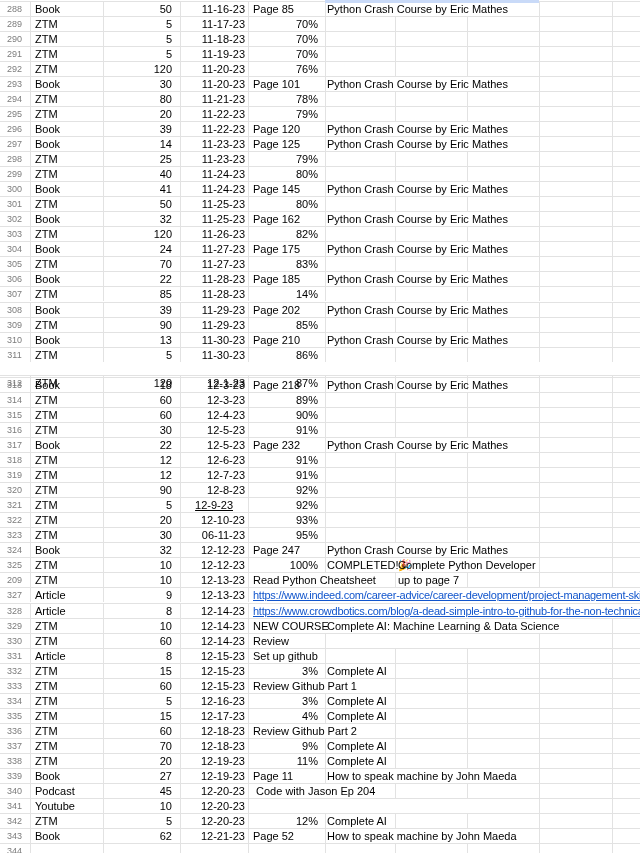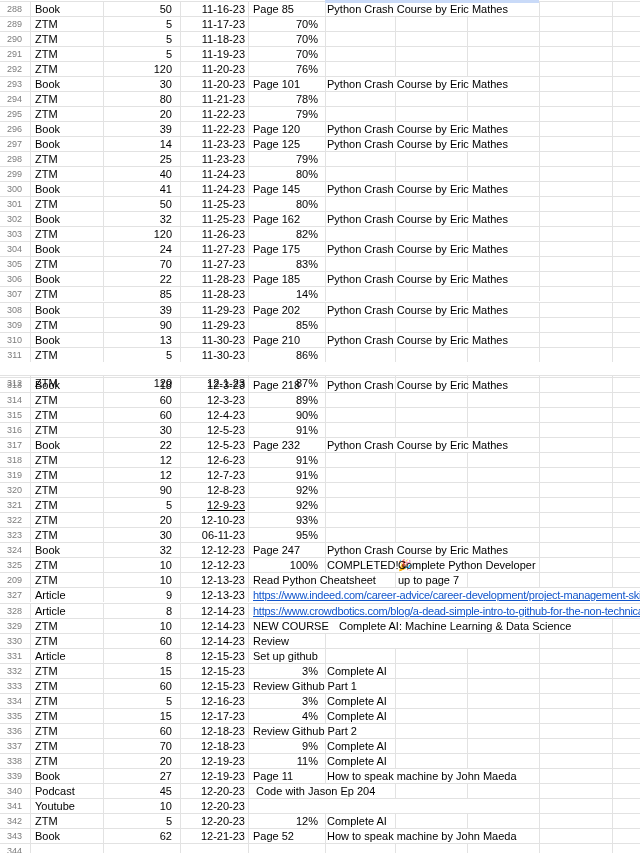--- a/index.html
+++ b/index.html
@@ -545,21 +545,21 @@
       <div class="vline" style="left: 180px;"></div>
       <div class="vline" style="left: 248px;"></div>
       <div class="vline" style="left: 325px;"></div>
       <div class="vline" style="left: 395px;"></div>
       <div class="vline" style="left: 467px;"></div>
       <div class="vline" style="left: 539px;"></div>
       <div class="vline" style="left: 612px;"></div>
       <div class="rownum">321</div>
       <div class="cell" style="left: 35px;">ZTM</div>
       <div class="cell r" style="left: 103px; width: 69px;">5</div>
-      <div class="cell r" style="left: 180px; width: 65px; text-decoration: underline;">12-9-23</div>
+      <div class="cell r" style="left: 168px; width: 65px; text-decoration: underline;">12-9-23</div>
       <div class="cell r" style="left: 248px; width: 70px;">92%</div>
     </div>
     <div class="row" style="top: 512.2px; height: 15.05px;">
       <div class="vline" style="left: 30px;"></div>
       <div class="vline" style="left: 103px;"></div>
       <div class="vline" style="left: 180px;"></div>
       <div class="vline" style="left: 248px;"></div>
       <div class="vline" style="left: 325px;"></div>
       <div class="vline" style="left: 395px;"></div>
       <div class="vline" style="left: 467px;"></div>
@@ -660,21 +660,21 @@
       <div class="vline" style="left: 30px;"></div>
       <div class="vline" style="left: 103px;"></div>
       <div class="vline" style="left: 180px;"></div>
       <div class="vline" style="left: 248px;"></div>
       <div class="vline" style="left: 612px;"></div>
       <div class="rownum">329</div>
       <div class="cell" style="left: 35px;">ZTM</div>
       <div class="cell r" style="left: 103px; width: 69px;">10</div>
       <div class="cell r" style="left: 180px; width: 65px;">12-14-23</div>
       <div class="cell" style="left: 253px;">NEW COURSE</div>
-      <div class="cell" style="left: 327px; margin-left: 12px;">Complete AI: Machine Learning &amp; Data Science</div>
+      <div class="cell" style="left: 327px;">Complete AI: Machine Learning &amp; Data Science</div>
     </div>
     <div class="row" style="top: 632.6px; height: 15.05px;">
       <div class="vline" style="left: 30px;"></div>
       <div class="vline" style="left: 103px;"></div>
       <div class="vline" style="left: 180px;"></div>
       <div class="vline" style="left: 248px;"></div>
       <div class="vline" style="left: 325px;"></div>
       <div class="vline" style="left: 539px;"></div>
       <div class="vline" style="left: 612px;"></div>
       <div class="rownum">330</div>

